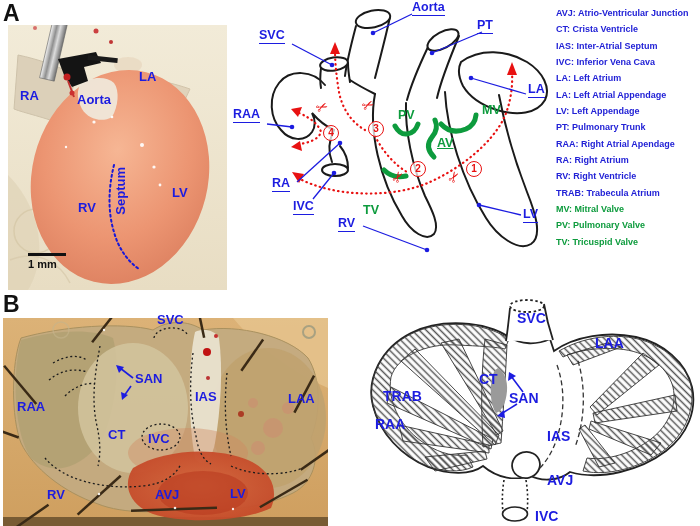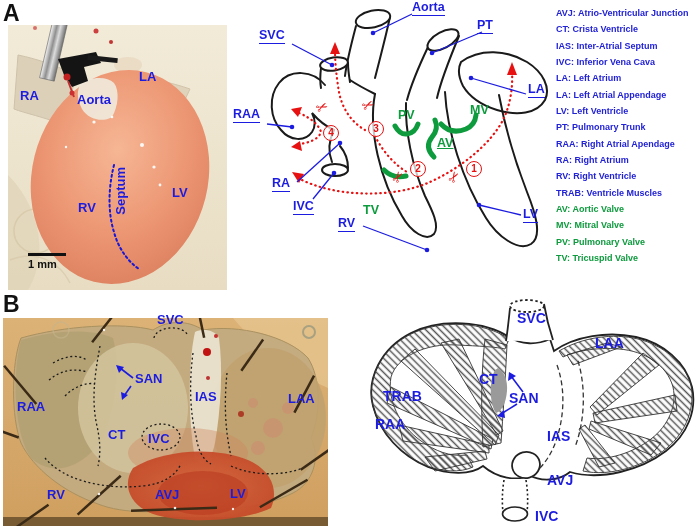--- a/index.html
+++ b/index.html
@@ -157,21 +157,21 @@
   <div class="lbl f12 lblu" style="left:247px;top:19px;">PT</div>
   <div class="lbl f12 lblu" style="left:29px;top:29px;">SVC</div>
   <div class="lbl f12 lblu" style="left:3px;top:108px;">RAA</div>
   <div class="lbl f12 lblu" style="left:298px;top:83px;">LA</div>
   <div class="lbl f12 lblu" style="left:42px;top:177px;">RA</div>
   <div class="lbl f12 lblu" style="left:63px;top:200px;">IVC</div>
   <div class="lbl f12 lblu" style="left:108px;top:217px;">RV</div>
   <div class="lbl f12 lblu" style="left:293px;top:208px;">LV</div>
 
   <div class="lbl f12 grn" style="left:168px;top:109px;">PV</div>
-  <div class="lbl f12 grn" style="left:203px;top:104px;padding-left:37px;">MV</div>
+  <div class="lbl f12 grn" style="left:215px;top:104px;padding-left:37px;">MV</div>
   <div class="lbl f12 grn" style="left:207px;top:137px;text-decoration:underline;">AV</div>
   <div class="lbl f12 grn" style="left:133px;top:168px;margin-top:36px;">TV</div>
 
   <div class="cutnum" style="left:236px;top:161px;">1</div>
   <div class="cutnum" style="left:180px;top:161px;">2</div>
   <div class="cutnum" style="left:138px;top:121px;">3</div>
   <div class="cutnum" style="left:93px;top:125px;">4</div>
 
   <div class="scis" style="left:218px;top:170px;transform:rotate(-60deg);">✂</div>
   <div class="scis" style="left:162px;top:170px;transform:rotate(-60deg);">✂</div>
@@ -179,27 +179,26 @@
   <div class="scis" style="left:86px;top:100px;transform:rotate(-25deg);">✂</div>
 </div>
 
 <div class="legend">
   <div class="leg leg-blue">AVJ: Atrio-Ventricular Junction</div>
   <div class="leg leg-blue">CT: Crista Ventricle</div>
   <div class="leg leg-blue">IAS: Inter-Atrial Septum</div>
   <div class="leg leg-blue">IVC: Inferior Vena Cava</div>
   <div class="leg leg-blue">LA: Left Atrium</div>
   <div class="leg leg-blue">LA: Left Atrial Appendage</div>
-  <div class="leg leg-blue">LV: Left Ventricle</div>
+  <div class="leg leg-blue">LV: Left Appendage</div>
   <div class="leg leg-blue">PT: Pulmonary Trunk</div>
   <div class="leg leg-blue">RAA: Right Atrial Apendage</div>
   <div class="leg leg-blue">RA: Right Atrium</div>
   <div class="leg leg-blue">RV: Right Ventricle</div>
-  <div class="leg leg-blue">TRAB: Ventricle Muscles</div>
-  <div class="leg leg-green">AV: Aortic Valve</div>
+  <div class="leg leg-blue">TRAB: Trabecula Atrium</div>
   <div class="leg leg-green">MV: Mitral Valve</div>
   <div class="leg leg-green">PV: Pulmonary Valve</div>
   <div class="leg leg-green">TV: Tricuspid Valve</div>
 </div>
 
 <div class="abs" style="left:3px;top:318px;width:325px;height:208px;">
   <svg width="325" height="208" viewBox="0 0 325 208">
     <defs>
       <linearGradient id="bgB" x1="0" y1="0" x2="0" y2="1">
         <stop offset="0" stop-color="#dcb277"></stop>

